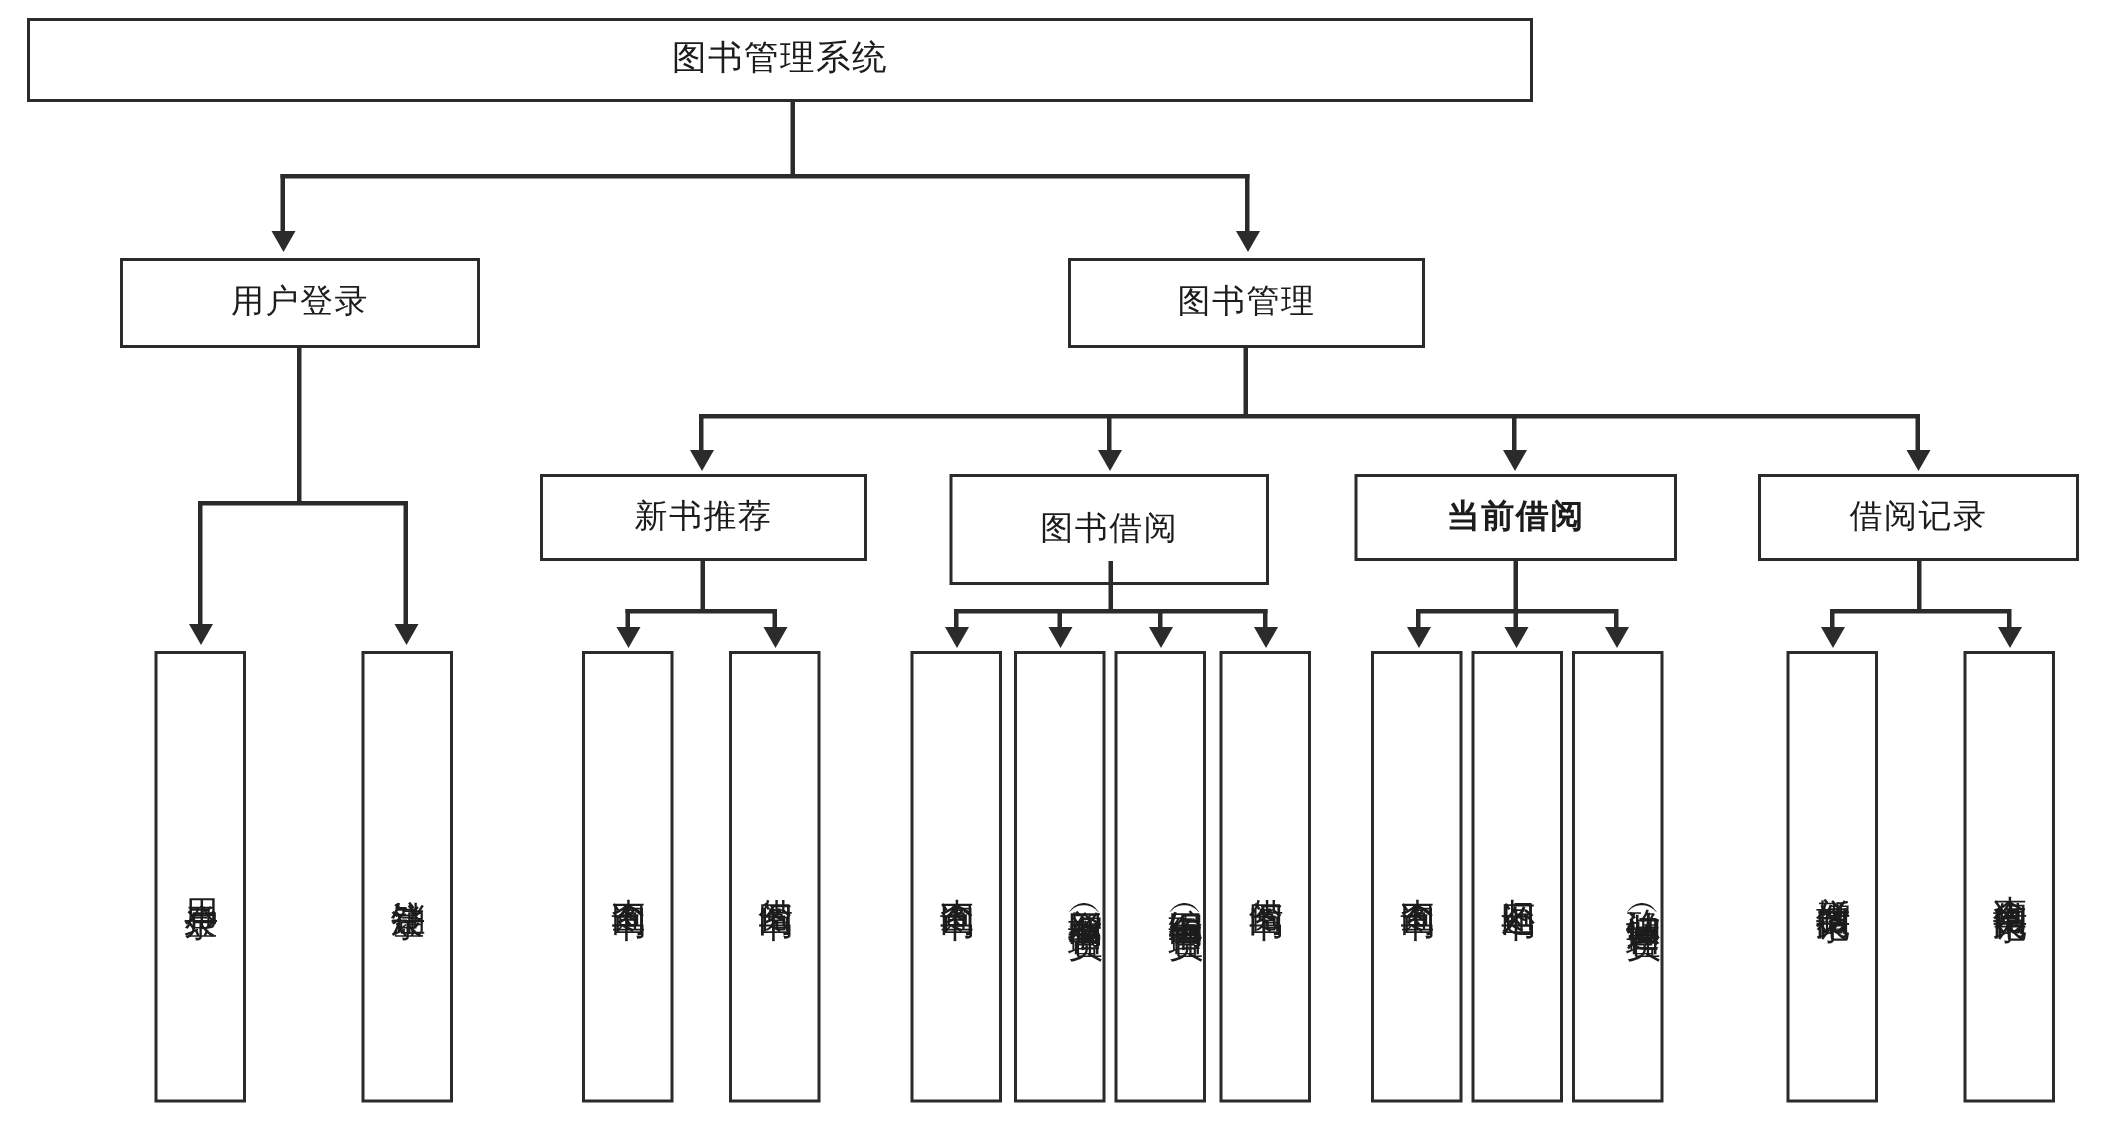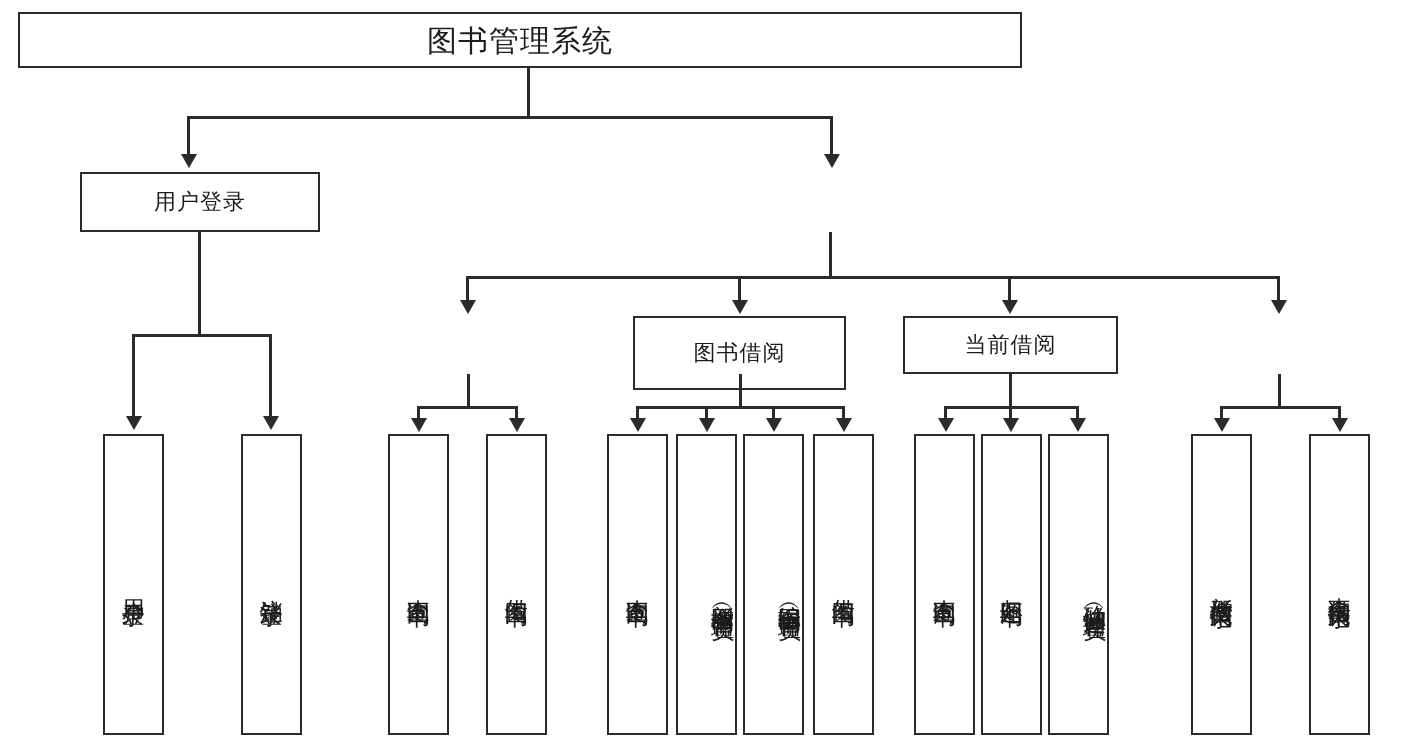--- a/index.html
+++ b/index.html
@@ -22,21 +22,21 @@
     display:flex;
     align-items:center;
     justify-content:center;
     color:#1c1c1c;
   }
   .node.h{
     font-size:22px;
     line-height:1.1;
     letter-spacing:1px;
   }
-  .node.root{ font-size:30px; }
+  .node.root{ font-size:23px; }
   .node.v{
     writing-mode:vertical-rl;
     text-orientation:upright;
     font-size:23px;
     line-height:1.06;
     letter-spacing:2px;
     padding-top:22px;
     align-items:flex-start;
     justify-content:center;
   }
@@ -80,20 +80,23 @@
   <div class="edge hl" style="left:187px; top:116px; width:646px; height:3px;"></div>
 
   <div class="edge vl" style="left:187px; top:116px; width:3px; height:40px;"></div>
   <div class="arrow" style="left:181px; top:154px;"></div>
   <div class="edge vl" style="left:830px; top:116px; width:3px; height:40px;"></div>
   <div class="arrow" style="left:824px; top:154px;"></div>
 
   <div class="node h" style="left:80px; top:172px; width:240px; height:60px;">
     <span>用户登录</span>
   </div>
+  <div class="node h" style="left:712px; top:172px; width:238px; height:60px;">
+    <span>图书管理</span>
+  </div>
 
   <div class="edge vl" style="left:198px; top:232px; width:3px; height:104px;"></div>
   <div class="edge hl" style="left:132px; top:334px; width:140px; height:3px;"></div>
   <div class="edge vl" style="left:132px; top:334px; width:3px; height:84px;"></div>
   <div class="arrow" style="left:126px; top:416px;"></div>
   <div class="edge vl" style="left:269px; top:334px; width:3px; height:84px;"></div>
   <div class="arrow" style="left:263px; top:416px;"></div>
 
   <div class="node v mid" style="left:103px; top:434px; width:61px; height:301px;">
     <span>用户登录</span>
@@ -107,25 +110,31 @@
 
   <div class="edge vl" style="left:466px; top:276px; width:3px; height:26px;"></div>
   <div class="arrow" style="left:460px; top:300px;"></div>
   <div class="edge vl" style="left:738px; top:276px; width:3px; height:26px;"></div>
   <div class="arrow" style="left:732px; top:300px;"></div>
   <div class="edge vl" style="left:1008px; top:276px; width:3px; height:26px;"></div>
   <div class="arrow" style="left:1002px; top:300px;"></div>
   <div class="edge vl" style="left:1277px; top:276px; width:3px; height:26px;"></div>
   <div class="arrow" style="left:1271px; top:300px;"></div>
 
+  <div class="node h" style="left:360px; top:316px; width:218px; height:58px;">
+    <span>新书推荐</span>
+  </div>
   <div class="node h" style="left:633px; top:316px; width:213px; height:74px;">
     <span>图书借阅</span>
   </div>
-  <div class="node h" style="left:903px; top:316px; width:215px; height:58px;">
+  <div class="node h" style="left:903px; top:316px; width:215px; height:58px;font-weight:bold;">
     <span>当前借阅</span>
+  </div>
+  <div class="node h" style="left:1172px; top:316px; width:214px; height:58px;">
+    <span>借阅记录</span>
   </div>
 
   <div class="edge vl" style="left:467px; top:374px; width:3px; height:34px;"></div>
   <div class="edge hl" style="left:417px; top:406px; width:101px; height:3px;"></div>
   <div class="edge vl" style="left:417px; top:406px; width:3px; height:14px;"></div>
   <div class="arrow" style="left:411px; top:418px;"></div>
   <div class="edge vl" style="left:515px; top:406px; width:3px; height:14px;"></div>
   <div class="arrow" style="left:509px; top:418px;"></div>
 
   <div class="node v mid" style="left:388px; top:434px; width:61px; height:301px;">

